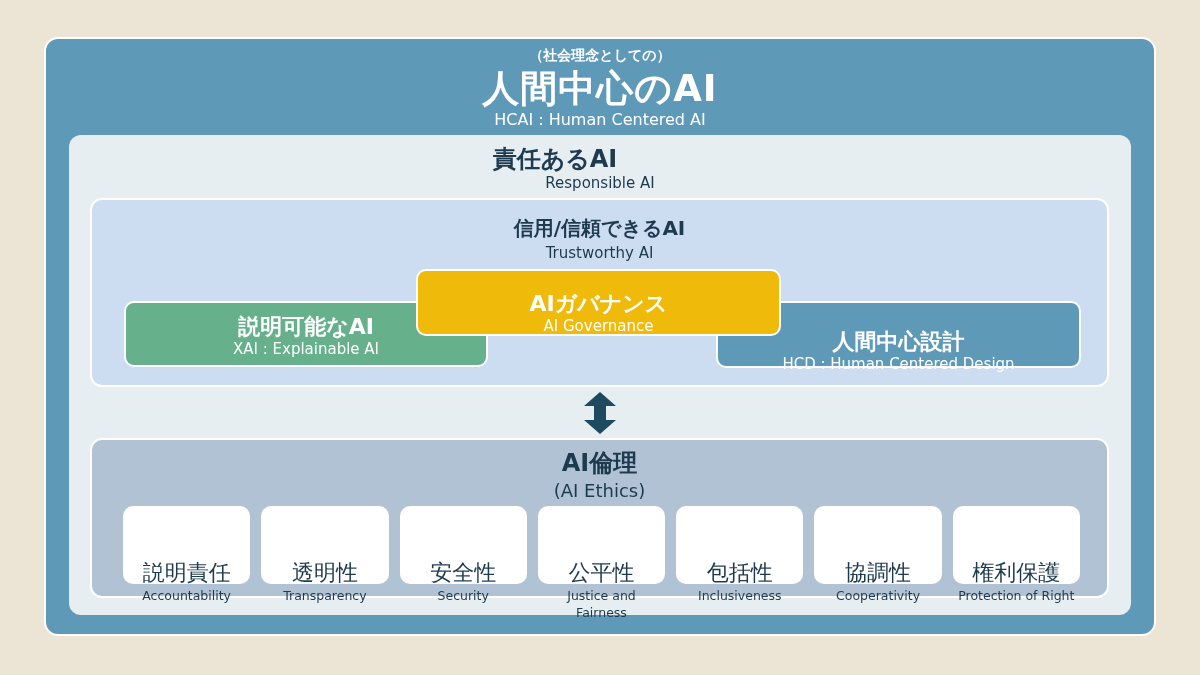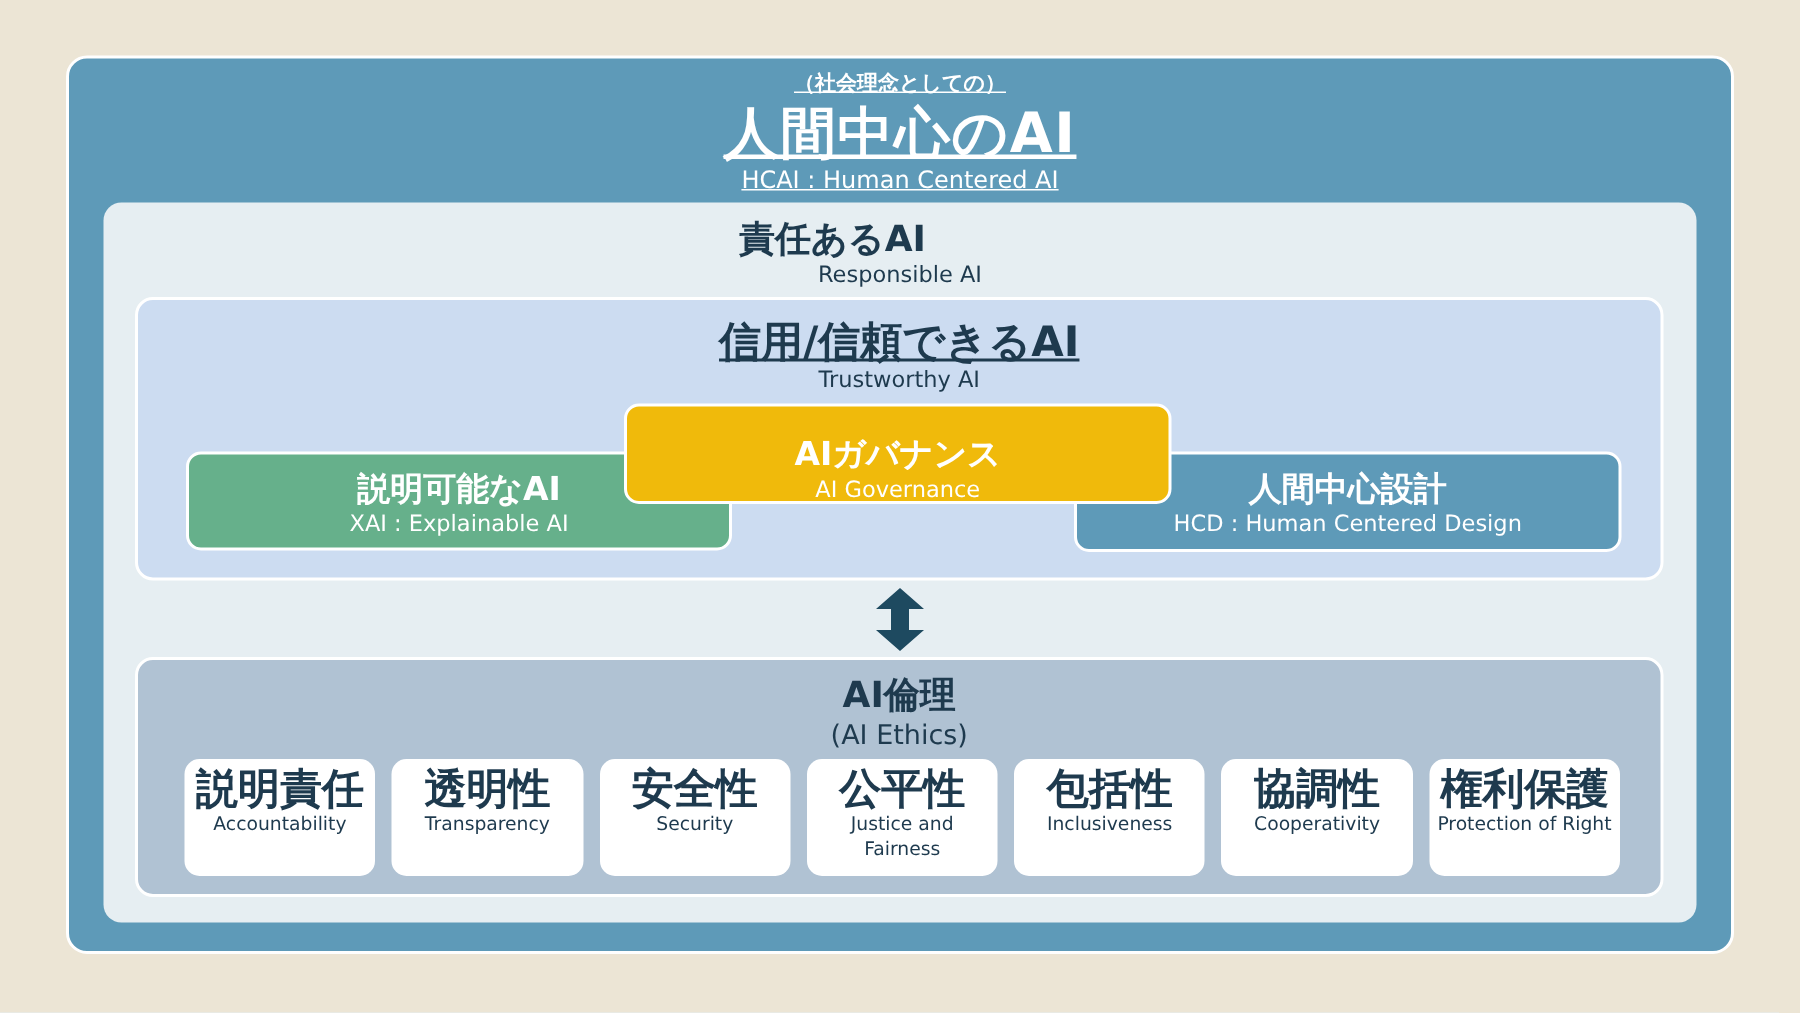--- a/index.html
+++ b/index.html
@@ -10,75 +10,75 @@
     position: relative;
   }
   .abs { position: absolute; }
   .outer {
     left: 44px; top: 37px; width: 1112px; height: 599px;
     background: #5E9AB8;
     border: 2px solid #ffffff;
     border-radius: 14px;
   }
   .t-center { text-align: center; }
-  .white { color: #ffffff; text-decoration: underline; }
+  .white { color: #ffffff; }
   .navy { color: #1E3A4E; }
 
   .hcai-paren { left: 44px; width: 1112px; top: 47px; font-size: 14px; font-weight: bold; }
   .hcai-title { left: 44px; width: 1112px; top: 64px; font-size: 37px; font-weight: bold; line-height: 50px; letter-spacing: 1px; }
   .hcai-sub { left: 44px; width: 1112px; top: 110px; font-size: 16px; }
 
   .resp-panel {
     left: 69px; top: 135px; width: 1062px; height: 480px;
     background: #E6EEF2;
     border-radius: 12px;
   }
   .resp-title { left: 69px; width: 972px; top: 144px; font-size: 24px; font-weight: bold; line-height: 30px; }
   .resp-sub { left: 69px; width: 1062px; top: 174px; font-size: 15px; }
 
   .trust-panel {
     left: 90px; top: 198px; width: 1019px; height: 189px;
     background: #CCDCF1;
     border: 2px solid #ffffff;
     border-radius: 12px;
   }
-  .trust-title { left: 90px; width: 1019px; top: 213px; font-size: 28px; font-weight: bold; line-height: 30px; text-decoration: underline; }
+  .trust-title { left: 90px; width: 1019px; top: 213px; font-size: 20px; font-weight: bold; line-height: 30px; }
   .trust-sub { left: 90px; width: 1019px; top: 244px; font-size: 15px; }
 
   .box {
     border: 2px solid #ffffff;
     border-radius: 10px;
     color: #ffffff;
     text-align: center;
   }
   .box .bt { font-size: 22px; font-weight: bold; line-height: 26px; }
   .box .bs { font-size: 15px; line-height: 18px; }
 
   .xai-box { left: 124px; top: 301px; width: 364px; height: 66px; background: #66B08B; padding-top: 11px; }
-  .hcd-box { left: 716px; top: 301px; width: 365px; height: 67px; background: #5E9AB8; padding-top: 11px; }
+  .hcd-box { left: 716px; top: 301px; width: 365px; height: 67px; background: #5E9AB8; padding-top: 26px; }
   .gov-box { left: 416px; top: 269px; width: 365px; height: 67px; background: #F0BA0B; padding-top: 20px; }
 
   .arrow { left: 584px; top: 392px; width: 32px; height: 42px; }
 
   .ethics-panel {
     left: 90px; top: 438px; width: 1019px; height: 160px;
     background: #B0C2D3;
     border: 2px solid #ffffff;
     border-radius: 12px;
   }
   .ethics-title { left: 90px; width: 1019px; top: 448px; font-size: 24px; font-weight: bold; line-height: 30px; }
   .ethics-sub { left: 90px; width: 1019px; top: 480px; font-size: 18px; }
 
   .cards { left: 123px; top: 506px; width: 957px; height: 78px; display: flex; gap: 11px; }
   .card {
     width: 128px; height: 78px; background: #ffffff;
     border-radius: 10px; text-align: center; color: #1E3A4E;
     padding-top: 6px;
   }
-  .card .ct { font-size: 28px; font-weight: bold; line-height: 28px; }
+  .card .ct { font-size: 22px; font-weight: normal; line-height: 28px; margin-top: 47px; }
   .card .cs { font-size: 12.5px; line-height: 17px; padding: 0 4px; }
 </style>
 </head>
 <body>
 
 <div class="abs outer"></div>
 <div class="abs t-center white hcai-paren">（社会理念としての）</div>
 <div class="abs t-center white hcai-title">人間中心のAI</div>
 <div class="abs t-center white hcai-sub">HCAI : Human Centered AI</div>
 

